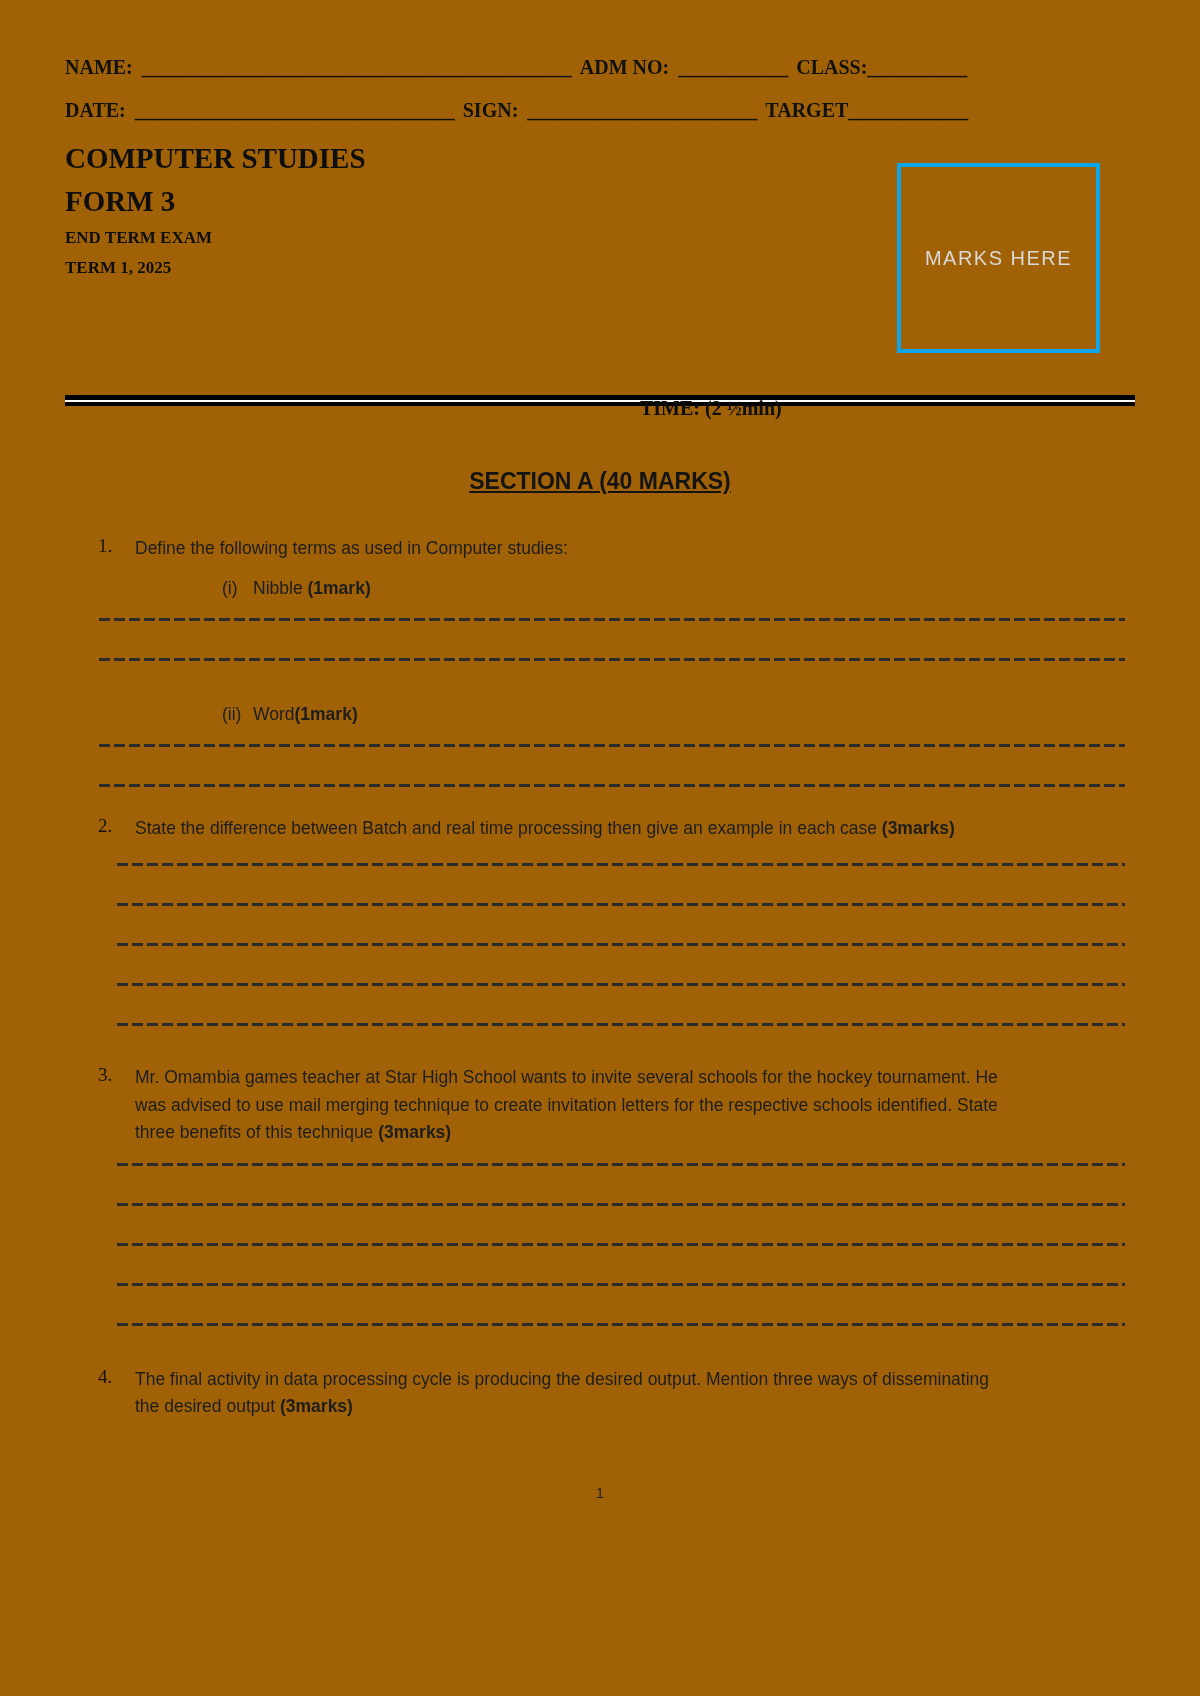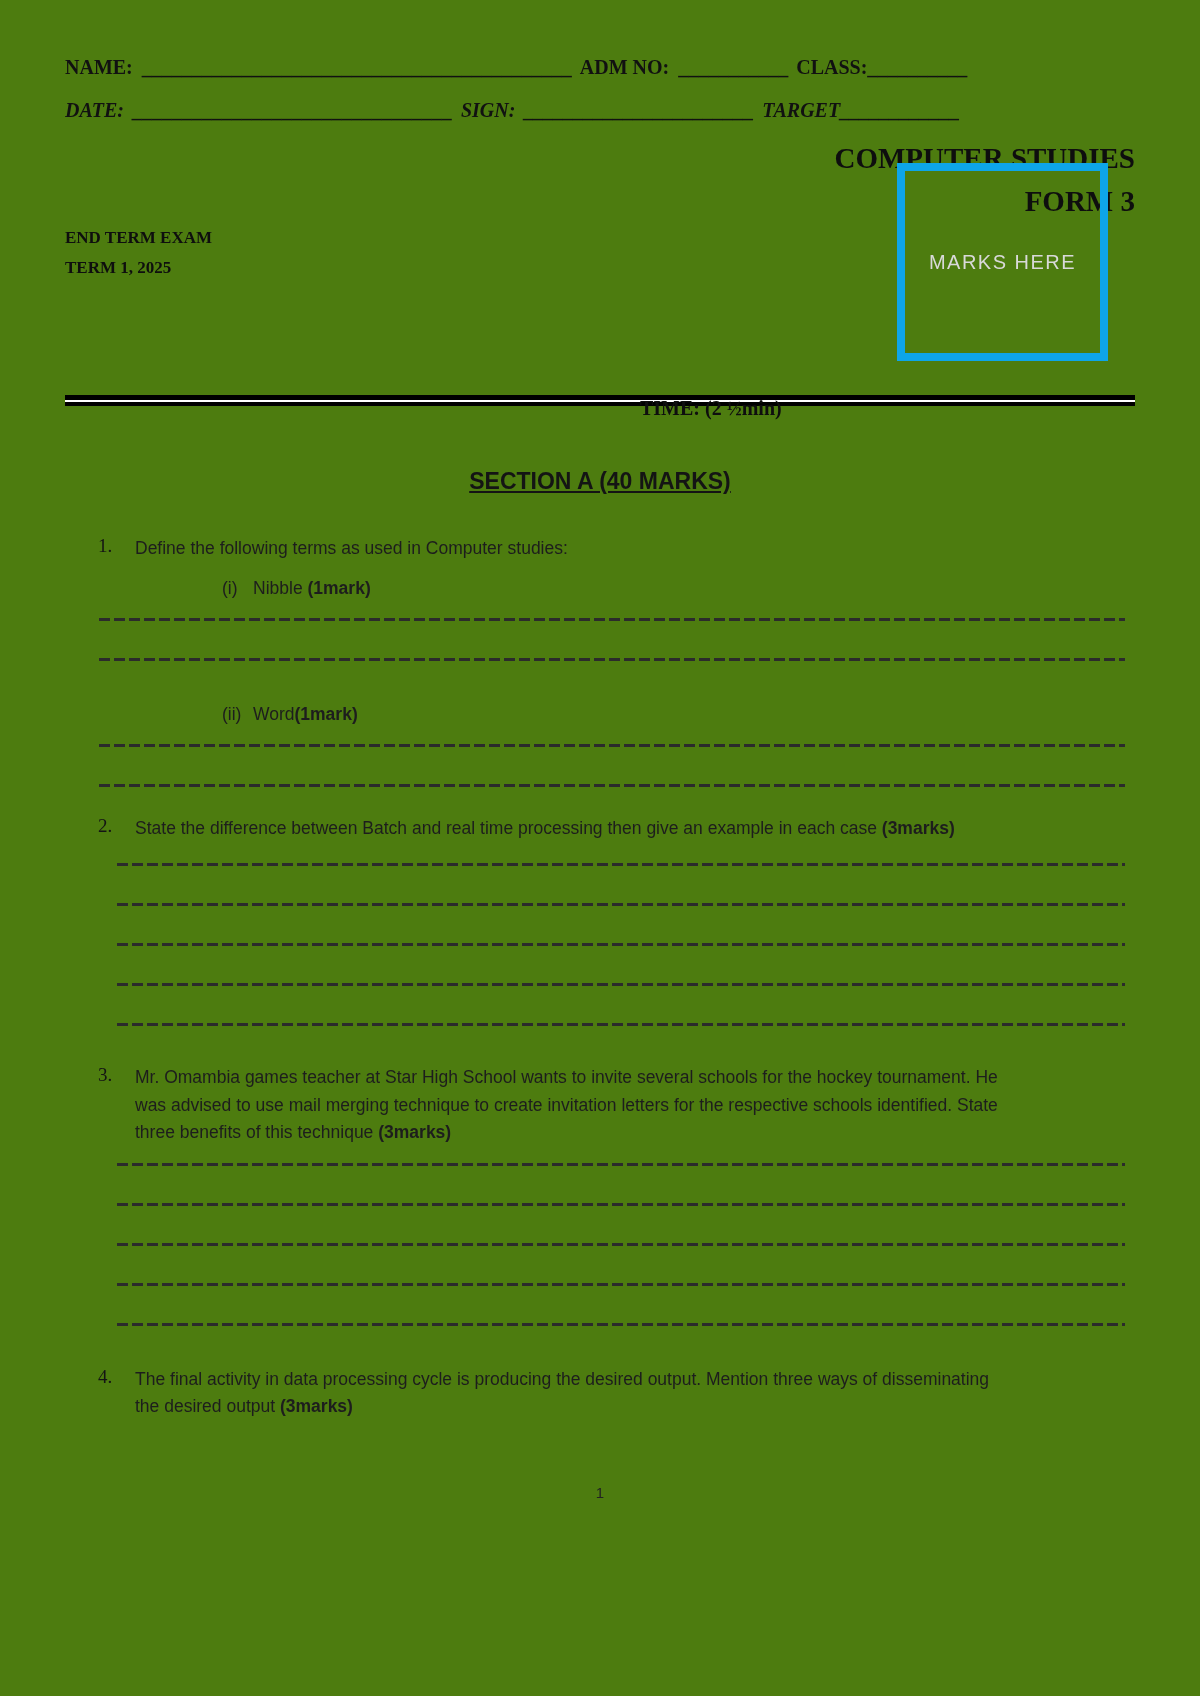--- a/index.html
+++ b/index.html
@@ -1,66 +1,65 @@
 <!DOCTYPE html>
 <html><head>
 <meta charset="utf-8">
 <style>
   html,body{margin:0;padding:0;background:#ffffff;}
   .page{
     position:relative;
     width:1200px;
     height:1696px;
-    background:#4d7c0f;
+    background:#a16207;
     overflow:hidden;
     color:#1d1d1d;
     font-family:"Liberation Sans", sans-serif;
   }
   .content{padding:52px 65px 0 65px;}
 
   
   .header-row{
     font-family:"Liberation Serif", serif;
     font-weight:bold;
     font-size:20px;
     line-height:30px;
     white-space:nowrap;
     overflow:hidden;
     color:#111;
   }
-  .header-row.row2{margin-top:13px;font-style:italic;}
+  .header-row.row2{margin-top:13px;}
   .hlabel{margin-right:9px;}
   .hlabel.tight{margin-right:0;}
   .hlabel.spaced{margin-left:8px;}
   .hblank{letter-spacing:0;}
 
   
   .title-block{margin-top:12px;}
   .title-main{
     font-family:"Liberation Serif", serif;
     font-weight:bold;
     font-size:29px;
     line-height:43px;
     color:#0e0e0e;
-    text-align:right;
   }
   .title-sub{
     font-family:"Liberation Serif", serif;
     font-weight:bold;
     font-size:17px;
     line-height:30px;
     color:#0e0e0e;
   }
 
   
   .marks-box{
     position:absolute;
     left:897px; top:163px;
     width:195px; height:182px;
-    border:8px solid #0ea5e9;
+    border:4px solid #0ea5e9;
     display:flex; align-items:center; justify-content:center;
   }
   .marks-box span{
     font-size:20px;
     letter-spacing:1.5px;
     color:#d9d9d9;
   }
 
   
   .instructions-row{

